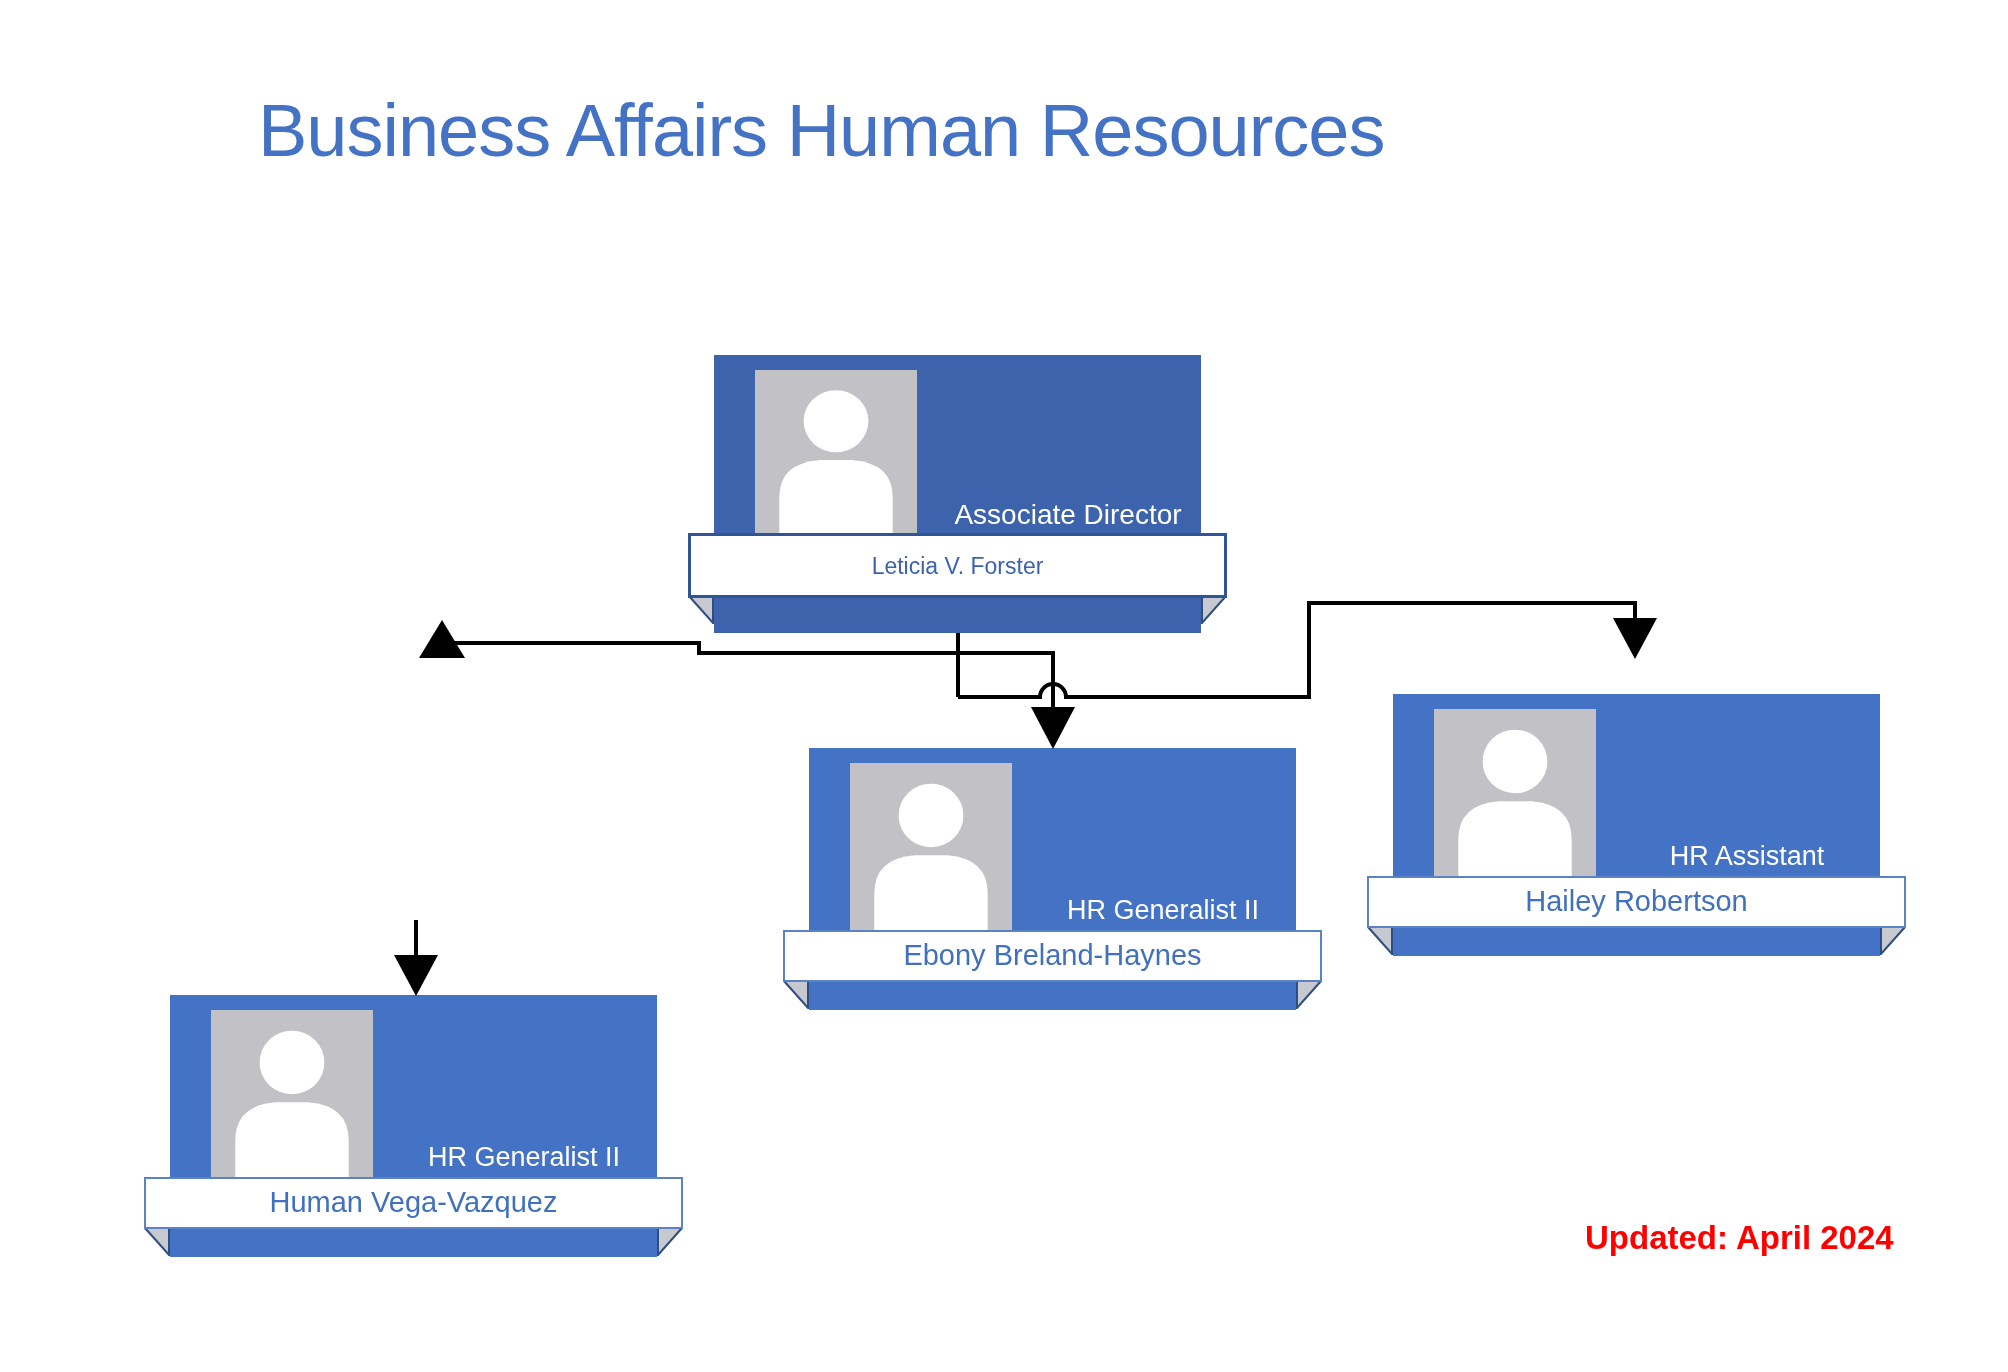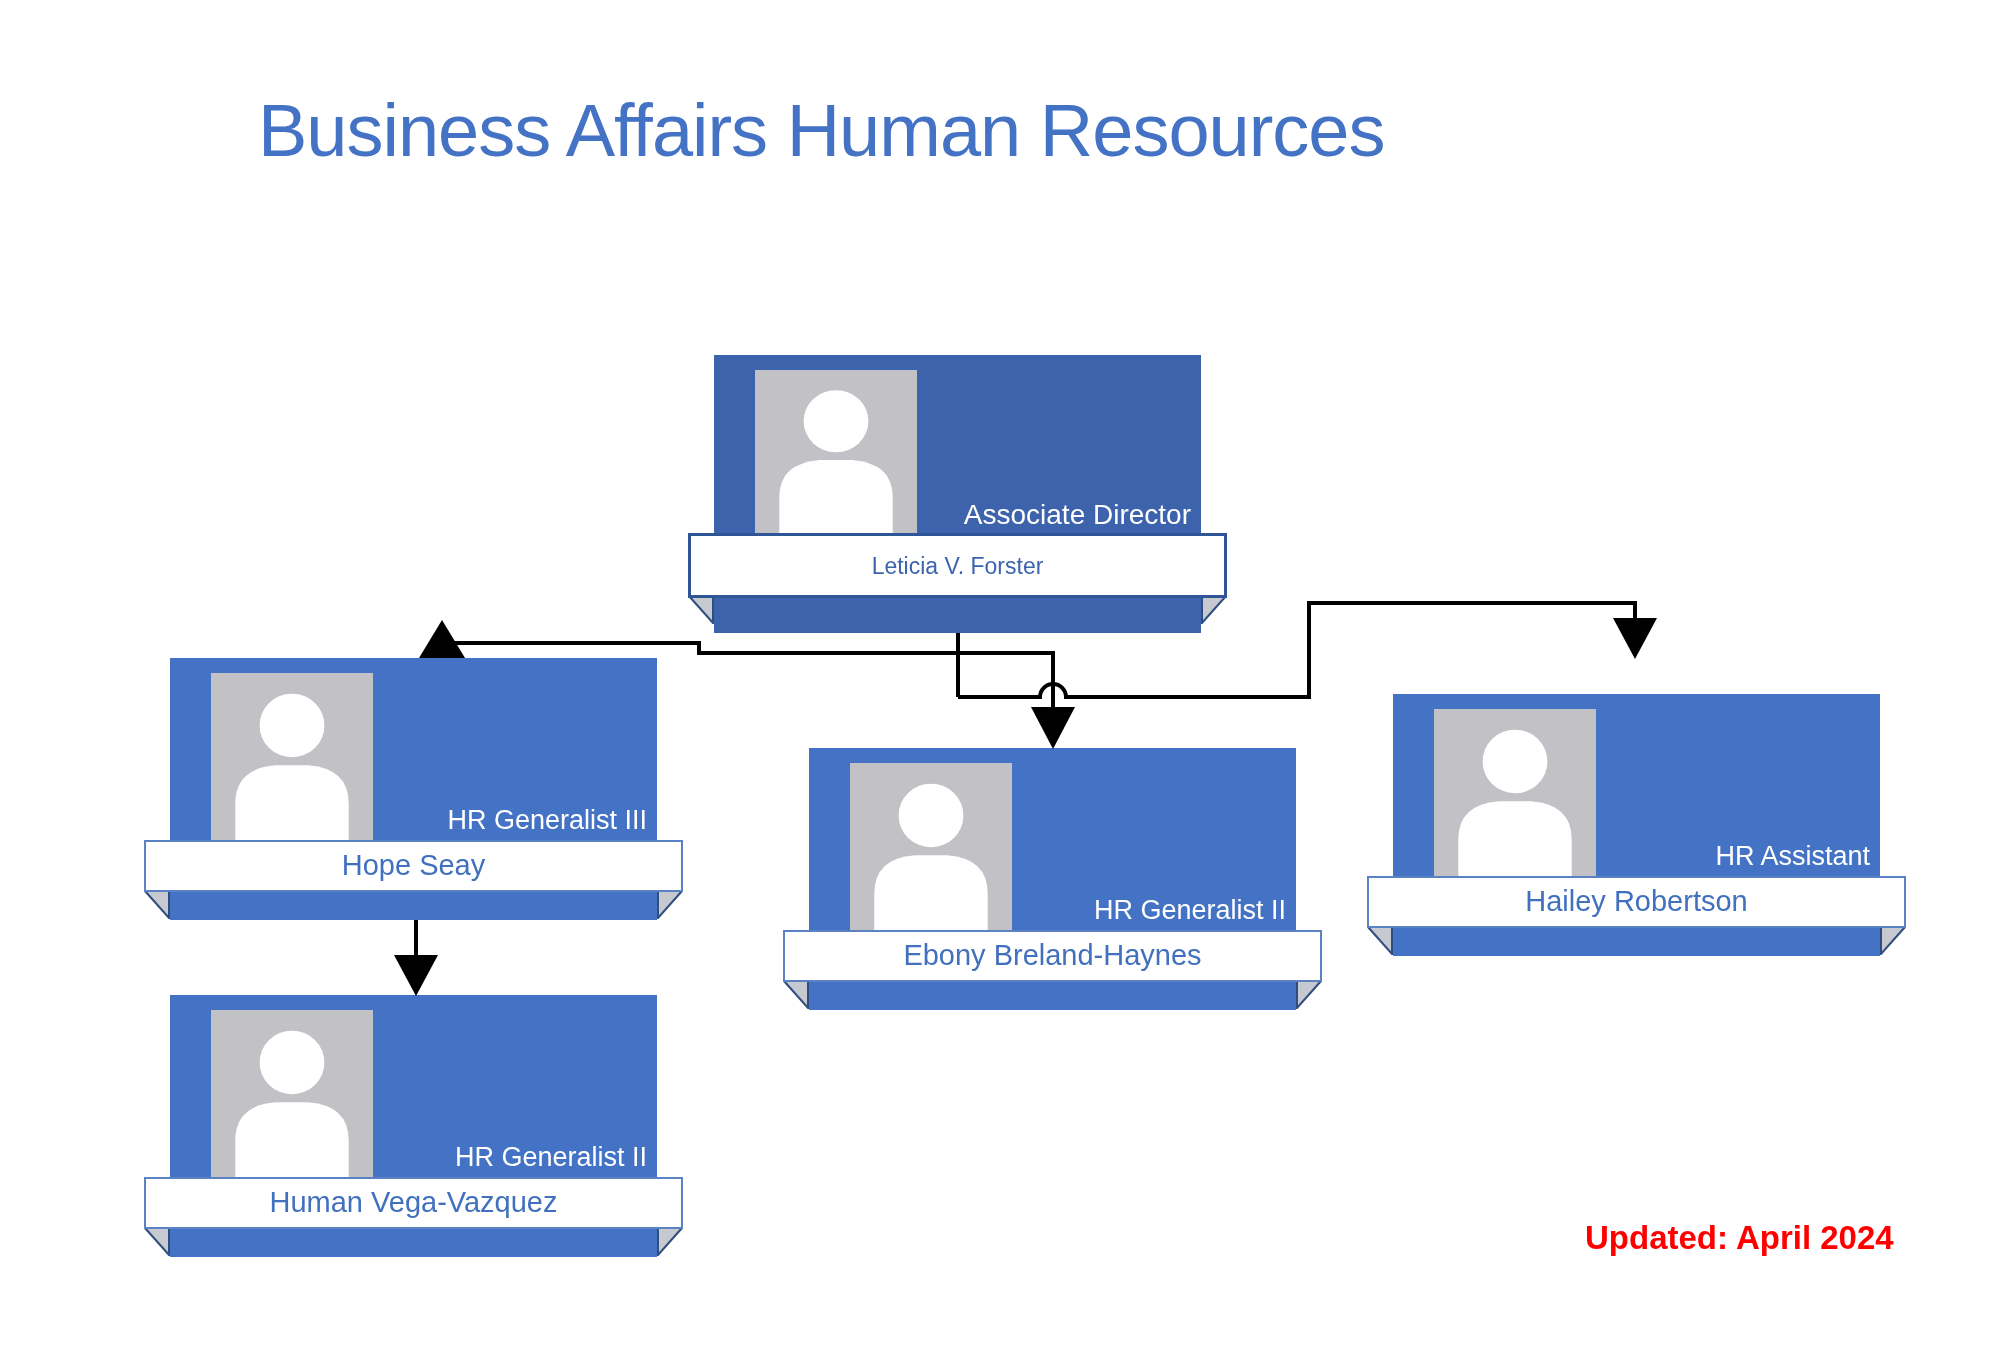--- a/index.html
+++ b/index.html
@@ -75,21 +75,21 @@
     background:var(--photo_gray);
     overflow:hidden;
   }
   .card--dark .photo{height:163px;}
   .card .photo svg{display:block;width:100%;height:100%;}
   .sil{fill:#ffffff;}
   .card .role{
     position:absolute;
     left:203px; right:10px;
     top:147px;
-    text-align:right;
+    text-align:center;
     font-size:27px;
     color:#ffffff;
     white-space:nowrap;
     padding-left:28px;
   }
   .card--dark .role{top:144px;font-size:28px;}
   .card .ribbon{
     position:absolute;
     left:-26px;
     top:182px;
@@ -169,39 +169,20 @@
         <polygon points="1,1 25,1 25,28"></polygon>
       </svg>
     <svg class="fold fold-r" viewBox="0 0 26 29">
         <polygon points="1,1 25,1 1,28"></polygon>
       </svg>
     <div class="ribbon">
       <span>Leticia V. Forster</span>
     </div>
   </div>
 
-  <div class="card" style="left:170px;top:658px;">
-    <div class="box"></div>
-    <div class="photo">
-      <svg viewBox="0 0 100 105" preserveAspectRatio="none">
-        <circle class="sil" cx="50" cy="33" r="20"></circle>
-        <path class="sil" d="M15,105 L15,82 Q15,60 40,58 L60,58 Q85,60 85,82 L85,105 Z"></path>
-      </svg>
-    </div>
-    <div class="role">HR Generalist III</div>
-    <svg class="fold fold-l" viewBox="0 0 26 29">
-        <polygon points="1,1 25,1 25,28"></polygon>
-      </svg>
-    <svg class="fold fold-r" viewBox="0 0 26 29">
-        <polygon points="1,1 25,1 1,28"></polygon>
-      </svg>
-    <div class="ribbon">
-      <span>Hope Seay</span>
-    </div>
-  </div>
 
   <div class="card" style="left:809px;top:748px;">
     <div class="box"></div>
     <div class="photo">
       <svg viewBox="0 0 100 105" preserveAspectRatio="none">
         <circle class="sil" cx="50" cy="33" r="20"></circle>
         <path class="sil" d="M15,105 L15,82 Q15,60 40,58 L60,58 Q85,60 85,82 L85,105 Z"></path>
       </svg>
     </div>
     <div class="role">HR Generalist II</div>

